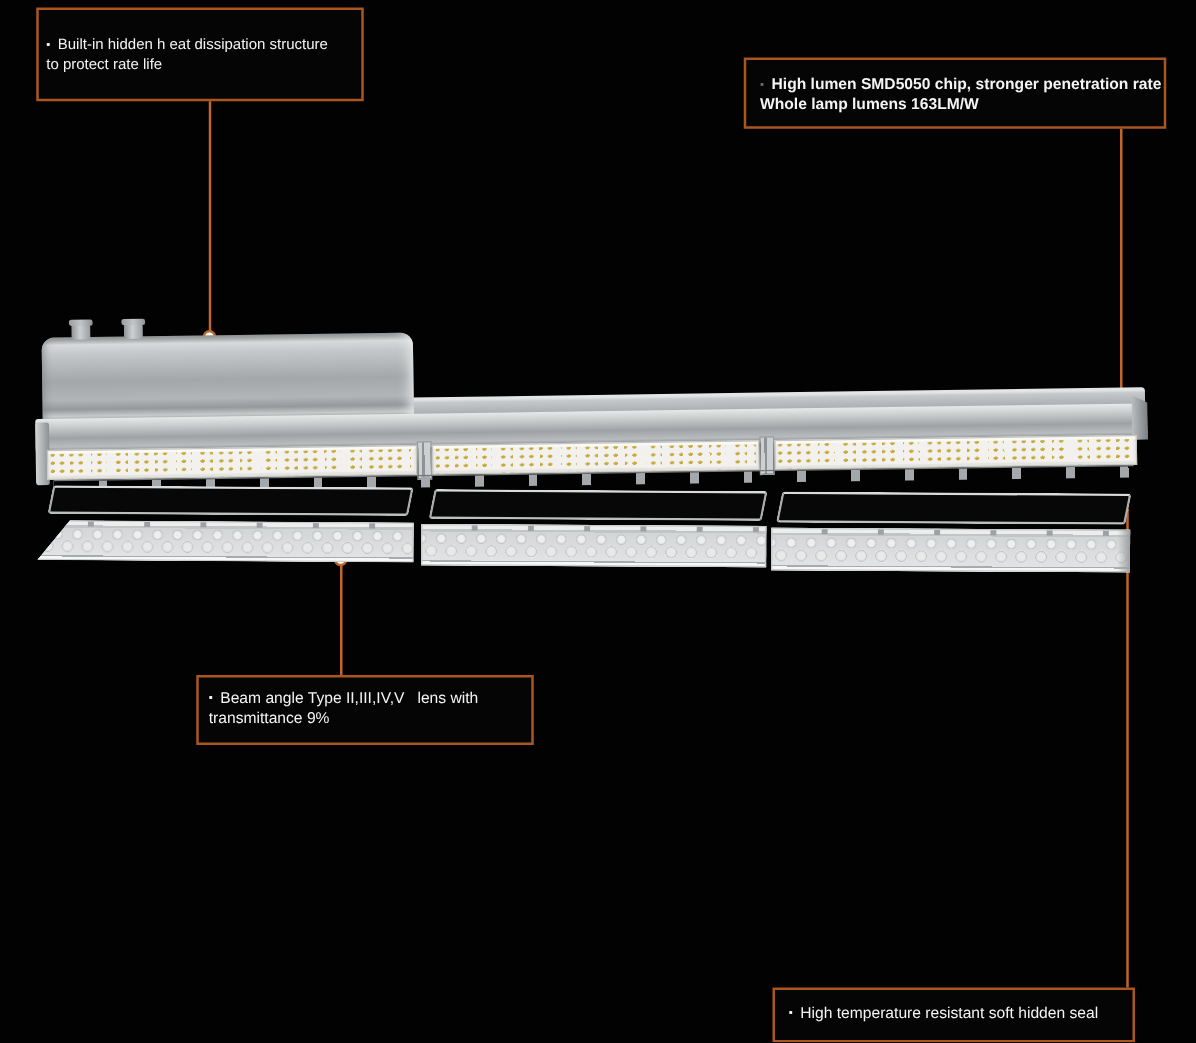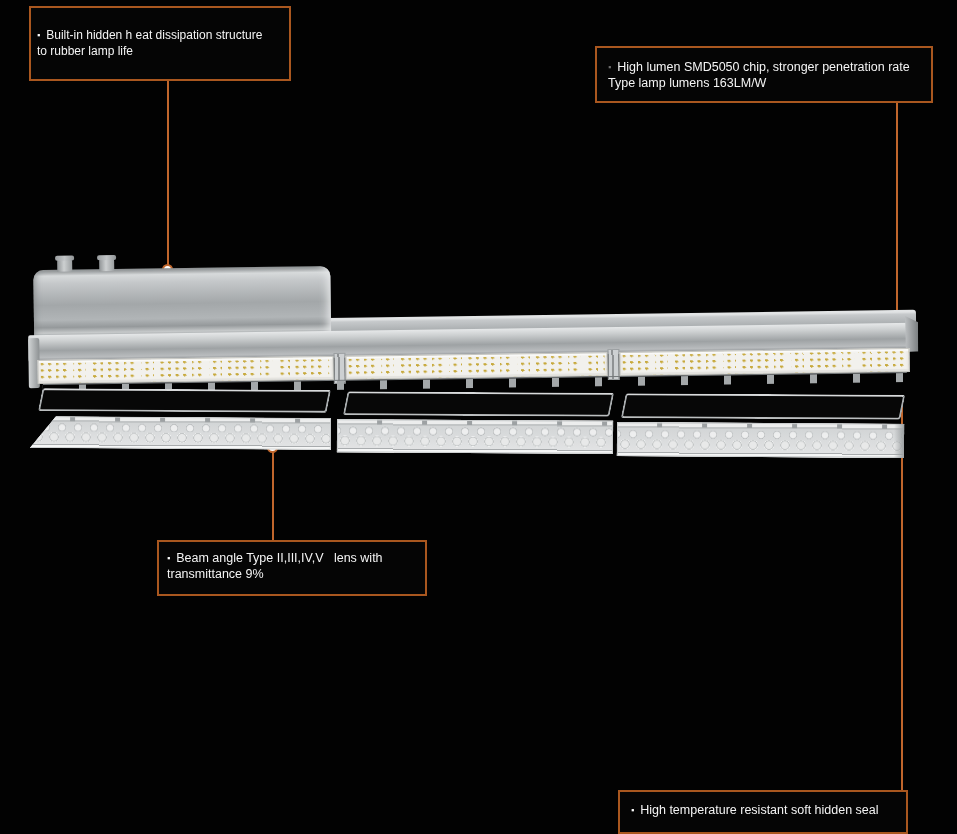--- a/index.html
+++ b/index.html
@@ -9,21 +9,21 @@
   }
   
   .callout{
     position:absolute;border:2px solid #a9571f;background:#050505;
     box-sizing:border-box;font-size:12.5px;line-height:15.5px;color:#f4f4f4;
   }
   .callout .cline{white-space:pre;}
   .bullet{font-size:9px;vertical-align:1px;margin-right:6px;color:#fff;}
   .bullet.dim{color:#6d6d6d;}
   #callout-heat{left:29px;top:6px;width:262px;height:75px;padding:20px 8px 16px 6px;font-size:12px;}
-  #callout-chip{left:595px;top:46px;width:338px;height:57px;padding:12px 7px 0 11px;}
+  #callout-chip{left:595px;top:46px;width:338px;height:57px;padding:12px 7px 0 11px;font-weight:bold;}
   #callout-lens{left:157px;top:540px;width:270px;height:56px;padding:9px 8px 0 8px;}
   #callout-seal{left:618px;top:790px;width:290px;height:44px;padding:11px 8px 0 11px;}
   
   .lv,.lh{position:absolute;background:#c0662c;}
   .lv{width:2px;} .lh{height:2px;}
   #l1v{left:167px;top:81px;height:185px;}
   #l2v{left:896px;top:103px;height:254px;}
   #l2h{left:822px;top:356px;width:76px;}
   #l3v{left:272px;top:451px;height:89px;}
   #l4h{left:841px;top:407px;width:62px;}
@@ -107,26 +107,26 @@
   #lens3::after{content:"";position:absolute;right:0;top:0;width:10px;height:100%;
     background:linear-gradient(90deg,rgba(0,0,0,0),#9da1a3);}
 </style>
 </head>
 <body>
 
 <div id="stage">
 
   <div class="callout" id="callout-heat">
     <div class="cline"><span class="bullet">▪</span><span>Built-in hidden h eat dissipation structure</span></div>
-    <div class="cline"><span>to rubber lamp life</span></div>
+    <div class="cline"><span>to protect rate life</span></div>
   </div>
 
   <div class="callout" id="callout-chip">
     <div class="cline"><span class="bullet dim">▪</span><span>High lumen SMD5050 chip, stronger penetration rate</span></div>
-    <div class="cline"><span>Type lamp lumens 163LM/W</span></div>
+    <div class="cline"><span>Whole lamp lumens 163LM/W</span></div>
   </div>
 
   <div class="callout" id="callout-lens">
     <div class="cline"><span class="bullet">▪</span><span>Beam angle Type II,III,IV,V   lens with</span></div>
     <div class="cline"><span>transmittance 9%</span></div>
   </div>
 
   <div class="callout" id="callout-seal">
     <div class="cline"><span class="bullet">▪</span><span>High temperature resistant soft hidden seal</span></div>
   </div>

